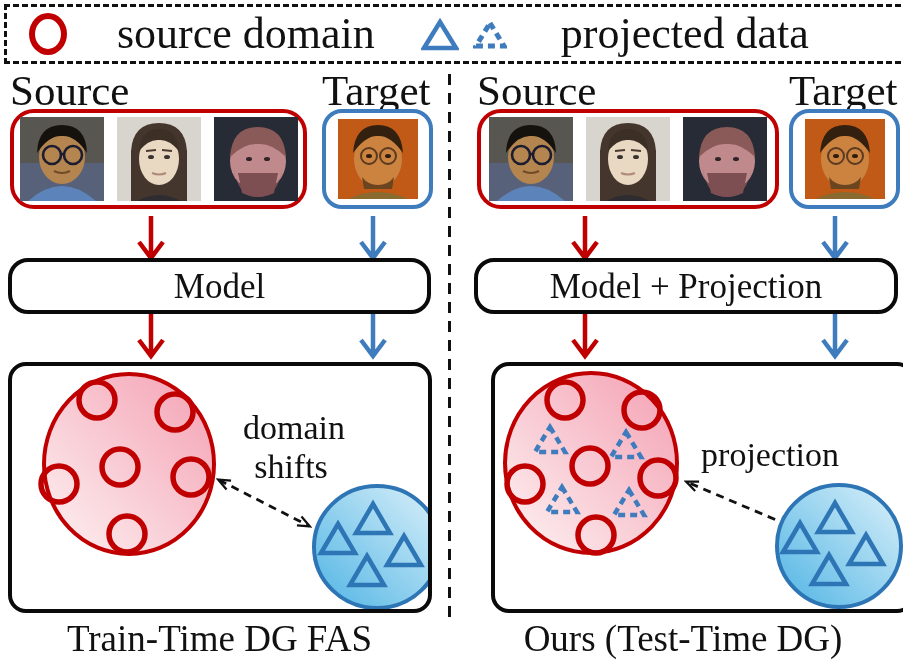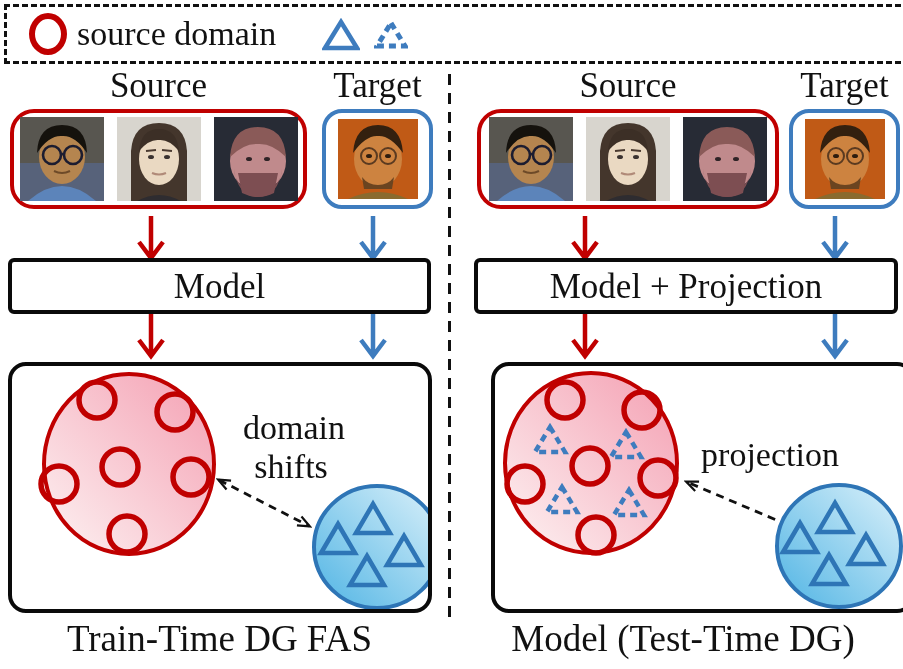--- a/index.html
+++ b/index.html
@@ -1,39 +1,39 @@
 <!DOCTYPE html>
 <html><head>
 <meta charset="utf-8">
 <style>
   html,body{margin:0;padding:0;background:#ffffff;}
   .canvas{position:relative;width:903px;height:669px;background:#ffffff;overflow:hidden;
           font-family:"Liberation Serif",serif;color:#111;}
   
   .legend{position:absolute;left:4px;top:4px;width:887px;height:54px;border:3px dashed #111;
           display:flex;align-items:center;padding-left:22px;box-sizing:content-box;background:#fff;}
-  .legend .lbl{font-size:34px;line-height:1;white-space:nowrap;}
+  .legend .lbl{font-size:44px;line-height:1;white-space:nowrap;margin-left:40px;}
   .ic-circle{width:26px;height:30px;border:6px solid #C00000;border-radius:50%;margin-right:10px;}
   .mr-a{margin-right:46px;} .mr-b{margin-right:14px;} .mr-c{margin-right:42px;}
   
   .divider{position:absolute;left:448px;top:74px;width:3px;height:548px;
            background:repeating-linear-gradient(to bottom,#111 0 11px,transparent 11px 19px);}
   
-  .col-label{position:absolute;font-size:35px;text-align:center;line-height:1.05;}
+  .col-label{position:absolute;font-size:43px;text-align:left;line-height:1.05;}
   
   .photo-box{position:absolute;box-sizing:border-box;height:100px;display:flex;align-items:center;
              justify-content:center;gap:13px;background:#fff;}
   .src-box{border:4px solid #C00000;border-radius:24px;}
   .tgt-box{border:4px solid #3E7CBE;border-radius:20px;}
   .face{width:84px;height:84px;overflow:hidden;flex:0 0 auto;}
   .face svg{display:block;}
   .face-sm{width:80px;height:80px;}
   
   .model-box{position:absolute;box-sizing:border-box;height:56px;border:4.5px solid #0a0a0a;
-             border-radius:6px;display:flex;align-items:center;justify-content:center;background:#fff;}
+             border-radius:20px;display:flex;align-items:center;justify-content:center;background:#fff;}
   .model-box span{font-size:35px;line-height:1;}
   
   .result-box{position:absolute;box-sizing:border-box;width:424px;height:251px;border:4px solid #0a0a0a;
               border-radius:18px;background:#fff;overflow:hidden;}
   .result-box svg{display:block;}
   svg text{font-family:"Liberation Serif",serif;font-size:34px;fill:#111;}
   
   .v-arrow{position:absolute;width:40px;height:49px;}
   .caption{position:absolute;font-size:37px;text-align:center;line-height:1.1;}
 </style>
@@ -44,20 +44,21 @@
 
   <div class="legend">
     <div class="ic-circle"></div>
     <span class="lbl mr-a">source domain</span>
     <svg class="mr-b" width="38" height="33">
       <polygon points="19,4 35,30 3,30" fill="none" stroke="#3E7CBE" stroke-width="4.5"></polygon>
     </svg>
     <svg class="mr-b" width="34" height="30">
       <polygon points="17,4 31,27 3,27" fill="none" stroke="#3E7CBE" stroke-width="5" stroke-dasharray="7 5"></polygon>
     </svg>
+    <span class="lbl">projected data</span>
   </div>
 
   <div class="divider"></div>
 
   <div class="col-label" style="left:10px;top:68px;width:297px;">Source</div>
   <div class="col-label" style="left:322px;top:68px;width:111px;">Target</div>
 
   <div class="photo-box src-box" style="left:10px;top:109px;width:297px;">
     <div class="face">
       <svg viewBox="0 0 84 84" width="84" height="84">
@@ -291,15 +292,15 @@
         <g fill="none" stroke="#2E75B6" stroke-width="4.5">
           <polygon points="340,137 357,166 323,166"></polygon>
           <polygon points="305,157 322,186 288,186"></polygon>
           <polygon points="371,169 388,198 354,198"></polygon>
           <polygon points="334,189 351,218 317,218"></polygon>
         </g>
       </g>
     </svg>
   </div>
 
-  <div class="caption" style="left:471px;top:619px;width:424px;">Model (Test-Time DG)</div>
+  <div class="caption" style="left:471px;top:619px;width:424px;">Ours (Test-Time DG)</div>
 
 </div>
 
 </body></html>

